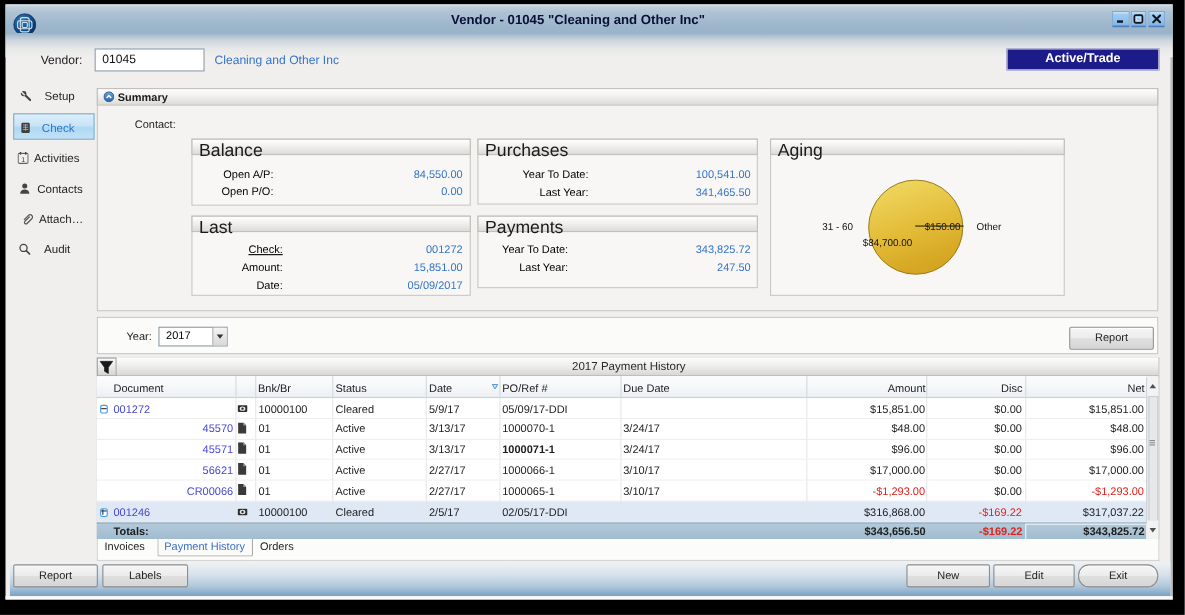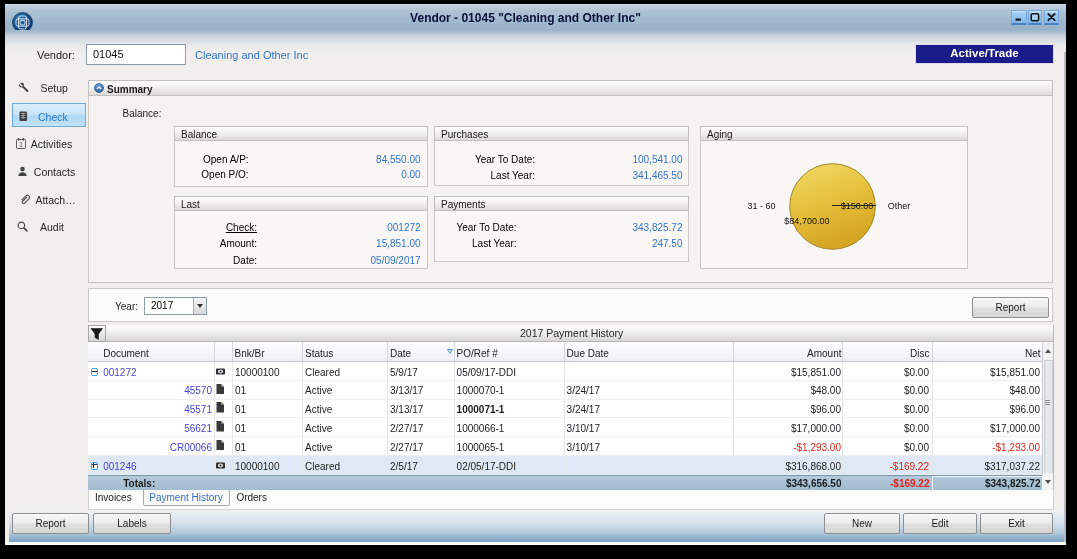--- a/index.html
+++ b/index.html
@@ -11,21 +11,21 @@
 #grad{left:5px;top:30px;width:1061px;height:22px;background:linear-gradient(180deg,#9ab3c9 0%,#ccd5dd 30%,#e7e8e8 65%,#f0efee 100%);}
 .lbl{color:#1c1c1c;font-size:11px;}
 .blue{color:#3474c8;}
 #vinput{left:86px;top:44px;width:100px;height:21px;background:#fff;border:1px solid #8a9aa7;box-sizing:border-box;font-size:11px;line-height:19px;padding-left:6px;color:#111;}
 #badge{left:915px;top:44px;width:139px;height:20px;background:#1b1b8a;border:1px solid #dcdce8;box-sizing:border-box;color:#fff;font-weight:bold;font-size:11.5px;text-align:center;line-height:17px;}
 
 .side{font-size:10.5px;color:#262626;height:12px;line-height:12px;}
 #ledgersel{left:12px;top:102.5px;width:74px;height:24px;background:linear-gradient(180deg,#dceefb 0%,#c9e4f8 45%,#aed8f3 55%,#c2e2f7 100%);border:1px solid #70aad2;box-sizing:border-box;}
 
 #sumpanel{left:88px;top:80px;width:965px;height:203px;background:#f4f3f1;border:1px solid #c9c7c4;box-sizing:border-box;}
-.ghead{background:linear-gradient(180deg,#fefefe 0%,#f0efee 50%,#dddbd8 100%);border:1px solid #c2c0bc;box-sizing:border-box;font-size:10px;color:#1a1a1a;}
+.ghead{background:linear-gradient(180deg,#fefefe 0%,#f0efee 50%,#dddbd8 100%);border:1px solid #c2c0bc;box-sizing:border-box;font-size:16px;color:#1a1a1a;}
 .gbox{background:#f8f7f5;border:1px solid #c9c7c4;box-sizing:border-box;}
 .gv{font-size:10px;height:11px;line-height:11px;}
 
 #yearbar{left:88px;top:288px;width:965px;height:34px;background:#fbfbfa;border:1px solid #c9c7c4;box-sizing:border-box;}
 .btn{background:linear-gradient(180deg,#f6f6f6 0%,#ececec 48%,#dfdfdf 52%,#d6d6d5 100%);border:1px solid #8e8e8e;box-sizing:border-box;border-radius:2px;box-shadow:inset 0 1px 0 rgba(255,255,255,0.85);font-size:10px;color:#1c1c1c;text-align:center;}
 
 #tbl{left:88px;top:325px;width:966px;height:165px;background:#fff;border:1px solid #b4bac0;box-sizing:border-box;}
 #tbar{left:105px;top:325px;width:948px;height:17px;background:linear-gradient(180deg,#fdfdfd 0%,#ebebea 55%,#d8d7d5 100%);border-bottom:1px solid #b9b7b4;box-sizing:border-box;font-size:10.5px;color:#2a2a2a;line-height:16px;}
 #fbox{left:88px;top:325px;width:17.5px;height:17px;background:linear-gradient(180deg,#fbfbfb 0%,#e8e8e8 55%,#d5d5d4 100%);border:1px solid #a8a8a6;box-sizing:border-box;}
 #thead{left:88px;top:342px;width:954px;height:20px;background:linear-gradient(180deg,#fdfdfe 0%,#f4f6f9 60%,#eaeef3 100%);border-bottom:1px solid #c6ccd2;box-sizing:border-box;}
@@ -132,21 +132,21 @@
     <defs>
       <linearGradient id="sic" x1="0" y1="0" x2="0" y2="1">
         <stop offset="0%" stop-color="#6aa4d8"></stop>
         <stop offset="100%" stop-color="#2d659e"></stop>
       </linearGradient>
     </defs>
     <circle cx="5" cy="5" r="4.5" fill="url(#sic)" stroke="#2a5a90" stroke-width="0.8"></circle>
     <path d="M2.9 6.1 L5 3.9 L7.1 6.1" fill="none" stroke="#fff" stroke-width="1.3"></path>
   </svg>
 <div class="abs" style="left:107px;top:83.5px;font-size:10px;font-weight:bold;color:#1a1a1a;">Summary</div>
-<div class="abs" style="left:122.5px;top:108px;font-size:10px;color:#1c1c1c;">Balance:</div>
+<div class="abs" style="left:122.5px;top:108px;font-size:10px;color:#1c1c1c;">Contact:</div>
 
 <div class="abs gbox" style="left:174px;top:126px;width:254px;height:61px;"></div>
 <div class="abs ghead" style="left:174px;top:126px;width:254px;height:15px;">
     <span style="position:absolute;left:6px;top:2px;">Balance</span>
   </div>
 <div class="abs gv" style="left:174px;top:153.5px;width:74.6px;text-align:right;">Open A/P:</div>
 <div class="abs gv" style="left:174px;top:168.5px;width:74.6px;text-align:right;">Open P/O:</div>
 <div class="abs gv blue" style="left:300px;top:153.5px;width:120.6px;text-align:right;">84,550.00</div>
 <div class="abs gv blue" style="left:300px;top:168.5px;width:120.6px;text-align:right;">0.00</div>
 
@@ -401,31 +401,31 @@
     <div style="position:absolute;left:1px;top:17px;width:9px;height:114px;background:#e6e8ea;border:1px solid #c8ccd0;box-sizing:border-box;"></div>
     <div style="position:absolute;left:2.5px;top:57px;width:5px;height:1px;background:#8a8a8a;"></div>
     <div style="position:absolute;left:2.5px;top:59px;width:5px;height:1px;background:#8a8a8a;"></div>
     <div style="position:absolute;left:2.5px;top:61px;width:5px;height:1px;background:#8a8a8a;"></div>
     <div style="position:absolute;left:0;bottom:0;width:100%;height:17px;background:#f3f3f3;">
       <span style="position:absolute;left:2px;top:7px;width:0;height:0;border-left:3.5px solid transparent;border-right:3.5px solid transparent;border-top:4px solid #505050;"></span>
     </div>
   </div>
 
 <div class="abs" id="totals" style="left:88px;top:474.8px;width:954px;height:15px;background:linear-gradient(180deg,#b2c9da,#a1bccf);border-top:1px solid #7a96ac;box-sizing:border-box;">
-<span class="cell" style="left:15.2px;font-weight:bold;top:2px;margin-left:20px;">Totals:</span>
+<span class="cell" style="left:15.2px;font-weight:bold;top:2px;">Totals:</span>
 <span class="cell" style="right:200.5px;font-weight:bold;text-align:right;top:2px;">$343,656.50</span>
 <span class="cell red" style="right:112.5px;font-weight:bold;text-align:right;top:2px;">-$169.22</span>
 <span class="cell" style="right:1.5px;font-weight:bold;text-align:right;top:2px;">$343,825.72</span>
     <span style="position:absolute;left:843.5px;top:0;width:109px;height:13.5px;border:1px solid #f2f5f8;"></span>
 </div>
 
 <div class="abs" style="left:88px;top:490px;width:966px;height:19.5px;background:#fcfcfb;border:1px solid #d4d4d2;border-top:none;box-sizing:border-box;"></div>
 <div class="abs tab" style="left:95px;top:492px;">Invoices</div>
 <div class="abs" id="acttab">Payment History</div>
 <div class="abs tab" style="left:236.4px;top:492px;">Orders</div>
 
 <div class="abs" id="footer"></div>
 <div class="abs btn" style="left:12px;top:513px;width:77px;height:21px;line-height:19px;">Report</div>
 <div class="abs btn" style="left:93px;top:513px;width:78px;height:21px;line-height:19px;">Labels</div>
 <div class="abs btn" style="left:824px;top:513px;width:76px;height:21px;line-height:19px;">New</div>
 <div class="abs btn" style="left:903px;top:513px;width:74px;height:21px;line-height:19px;">Edit</div>
-<div class="abs btn" style="left:980px;top:513px;width:73px;height:21px;line-height:19px;">Exit</div>
+<div class="abs btn" style="left:980px;top:513px;width:73px;height:21px;line-height:19px;border-radius:10px;">Exit</div>
 <div class="abs" style="left:5px;top:542px;width:1061px;height:3px;background:#fafafa;"></div>
 
 </body></html>

